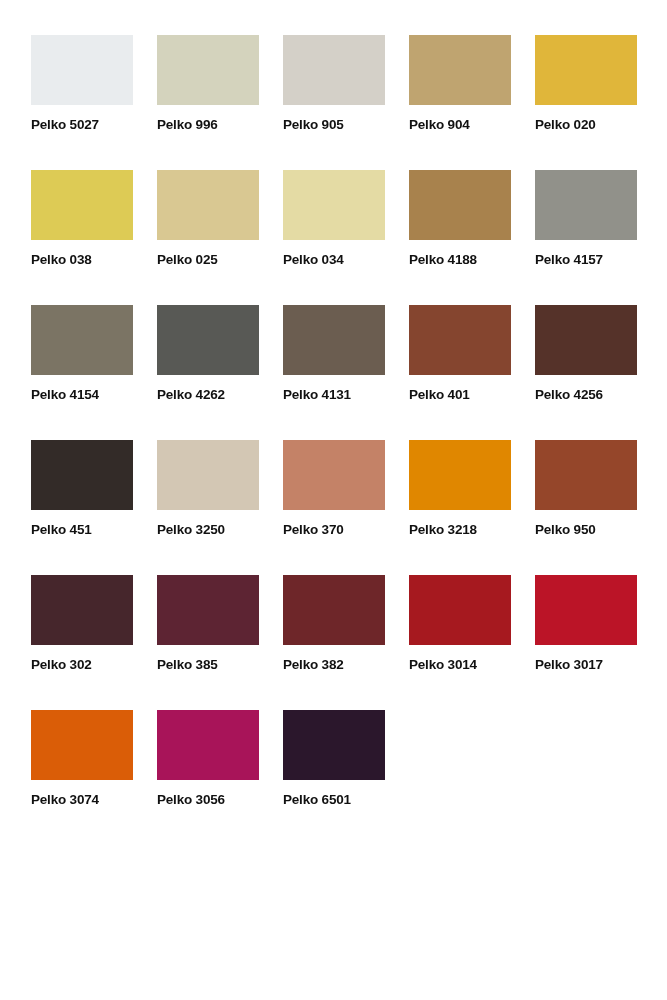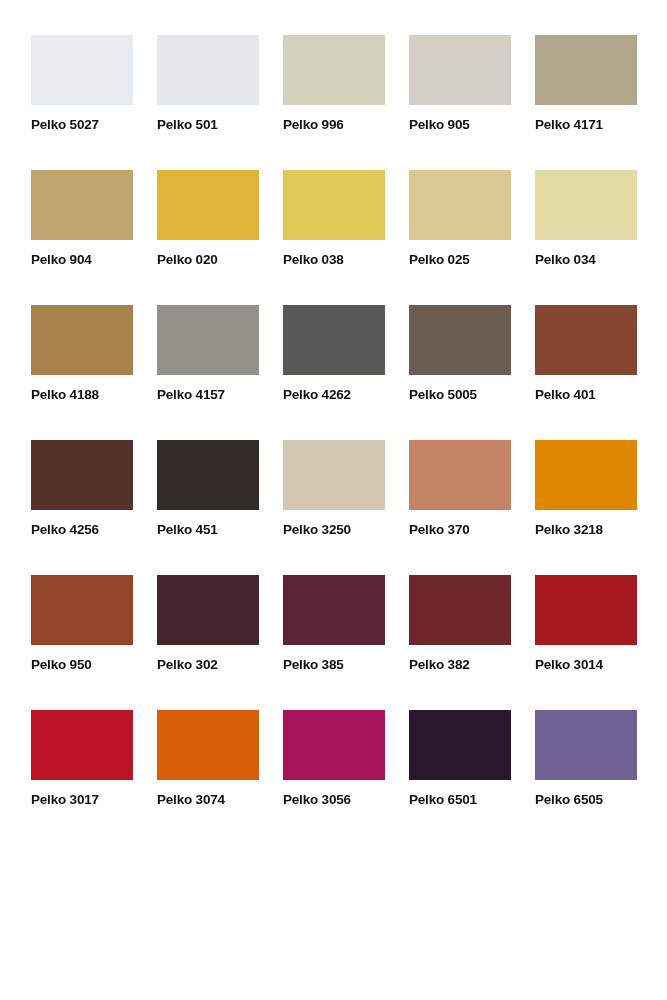--- a/index.html
+++ b/index.html
@@ -62,34 +62,26 @@
 </head>
 <body style="background: rgb(255, 255, 255);">
 
 <div id="palette-page">
   <div class="swatch-grid">
       <div class="swatch-cell">
         <div class="swatch-chip" style="background-color: rgb(233, 236, 238);"></div>
         <div class="swatch-label">Pelko 5027</div>
       </div>
       <div class="swatch-cell">
-        <div class="swatch-chip" style="background-color: rgb(228, 232, 234);"></div>
-        <div class="swatch-label">Pelko 501</div>
-      </div>
-      <div class="swatch-cell">
         <div class="swatch-chip" style="background-color: rgb(212, 211, 189);"></div>
         <div class="swatch-label">Pelko 996</div>
       </div>
       <div class="swatch-cell">
         <div class="swatch-chip" style="background-color: rgb(212, 208, 200);"></div>
         <div class="swatch-label">Pelko 905</div>
-      </div>
-      <div class="swatch-cell">
-        <div class="swatch-chip" style="background-color: rgb(176, 166, 139);"></div>
-        <div class="swatch-label">Pelko 4171</div>
       </div>
       <div class="swatch-cell">
         <div class="swatch-chip" style="background-color: rgb(191, 164, 112);"></div>
         <div class="swatch-label">Pelko 904</div>
       </div>
       <div class="swatch-cell">
         <div class="swatch-chip" style="background-color: rgb(224, 182, 58);"></div>
         <div class="swatch-label">Pelko 020</div>
       </div>
       <div class="swatch-cell">
@@ -106,26 +98,30 @@
       </div>
       <div class="swatch-cell">
         <div class="swatch-chip" style="background-color: rgb(168, 130, 77);"></div>
         <div class="swatch-label">Pelko 4188</div>
       </div>
       <div class="swatch-cell">
         <div class="swatch-chip" style="background-color: rgb(145, 145, 138);"></div>
         <div class="swatch-label">Pelko 4157</div>
       </div>
       <div class="swatch-cell">
+        <div class="swatch-chip" style="background-color: rgb(123, 116, 100);"></div>
+        <div class="swatch-label">Pelko 4154</div>
+      </div>
+      <div class="swatch-cell">
         <div class="swatch-chip" style="background-color: rgb(88, 89, 85);"></div>
         <div class="swatch-label">Pelko 4262</div>
       </div>
       <div class="swatch-cell">
         <div class="swatch-chip" style="background-color: rgb(107, 93, 80);"></div>
-        <div class="swatch-label">Pelko 5005</div>
+        <div class="swatch-label">Pelko 4131</div>
       </div>
       <div class="swatch-cell">
         <div class="swatch-chip" style="background-color: rgb(133, 69, 47);"></div>
         <div class="swatch-label">Pelko 401</div>
       </div>
       <div class="swatch-cell">
         <div class="swatch-chip" style="background-color: rgb(85, 50, 41);"></div>
         <div class="swatch-label">Pelko 4256</div>
       </div>
       <div class="swatch-cell">
@@ -173,18 +169,14 @@
         <div class="swatch-label">Pelko 3074</div>
       </div>
       <div class="swatch-cell">
         <div class="swatch-chip" style="background-color: rgb(168, 20, 89);"></div>
         <div class="swatch-label">Pelko 3056</div>
       </div>
       <div class="swatch-cell">
         <div class="swatch-chip" style="background-color: rgb(43, 23, 44);"></div>
         <div class="swatch-label">Pelko 6501</div>
       </div>
-      <div class="swatch-cell">
-        <div class="swatch-chip" style="background-color: rgb(111, 98, 147);"></div>
-        <div class="swatch-label">Pelko 6505</div>
-      </div>
     </div>
 </div>
 
 </body></html>

